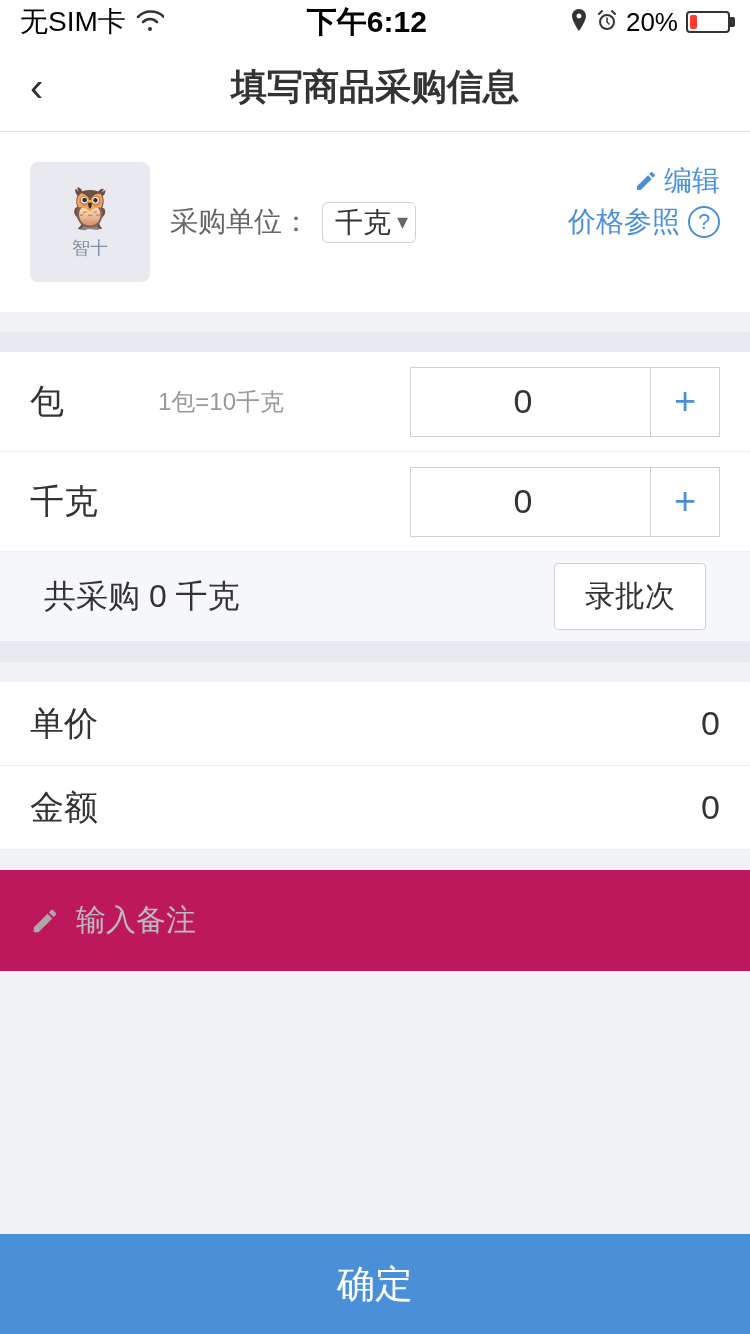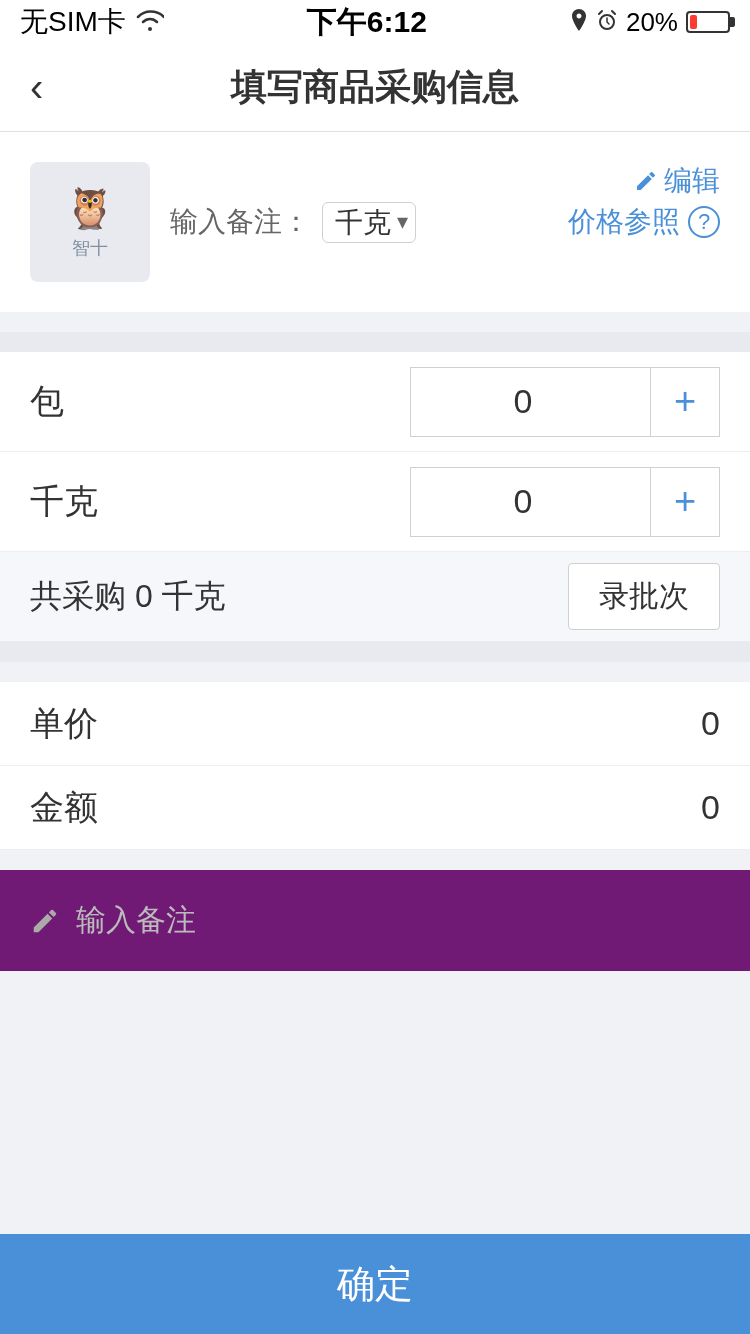--- a/index.html
+++ b/index.html
@@ -234,21 +234,21 @@
       font-size: 38px;
       color: #4a90d9;
       cursor: pointer;
     }
 
     
     .total-row {
       background: #f5f7fa;
       display: flex;
       align-items: center;
-      padding: 0 30px;
+      padding: 0 44px;
       height: 90px;
       border-bottom: 1px solid #e8eaf0;
     }
     .total-text {
       font-size: 32px;
       color: #333;
     }
     .batch-button {
       margin-left: auto;
       border: 1px solid #d0d0d0;
@@ -277,21 +277,21 @@
       color: #333;
     }
     .price-value {
       margin-left: auto;
       font-size: 34px;
       color: #333;
     }
 
     
     .notes-section {
-      background: #701a75;
+      background: #be185d;
       padding: 30px;
       display: flex;
       align-items: center;
       gap: 16px;
       margin-top: 20px;
     }
     .notes-placeholder {
       font-size: 30px;
       color: #bbb;
     }
@@ -367,21 +367,21 @@
   <div class="nav-title">填写商品采购信息</div>
 </div>
 
 <div class="product-card" style="position:relative;">
   <div class="product-image">
     <div class="owl-icon">🦉</div>
     <div class="owl-text">智十</div>
   </div>
   <div class="product-info">
     <div class="product-unit-row">
-      <span class="unit-label">输入备注：</span>
+      <span class="unit-label">采购单位：</span>
       <div class="unit-select-wrapper">
         <select class="unit-select">
           <option>千克</option>
           <option>包</option>
         </select>
       </div>
       <div class="price-ref">
         <span>价格参照</span>
         <div class="price-ref-help">
           <span>?</span>
@@ -396,20 +396,21 @@
     <span>编辑</span>
   </div>
 </div>
 
 <div class="section-divider"></div>
 
 <div class="input-section">
 
   <div class="input-row">
     <span class="input-row-label">包</span>
+    <span class="input-sublabel">1包=10千克</span>
     <div class="input-right">
       <input class="quantity-input" type="number" value="0" style="">
       <div class="plus-button">
         <span>+</span>
       </div>
     </div>
   </div>
 
   <div class="input-row">
     <span class="input-row-label">千克</span>

